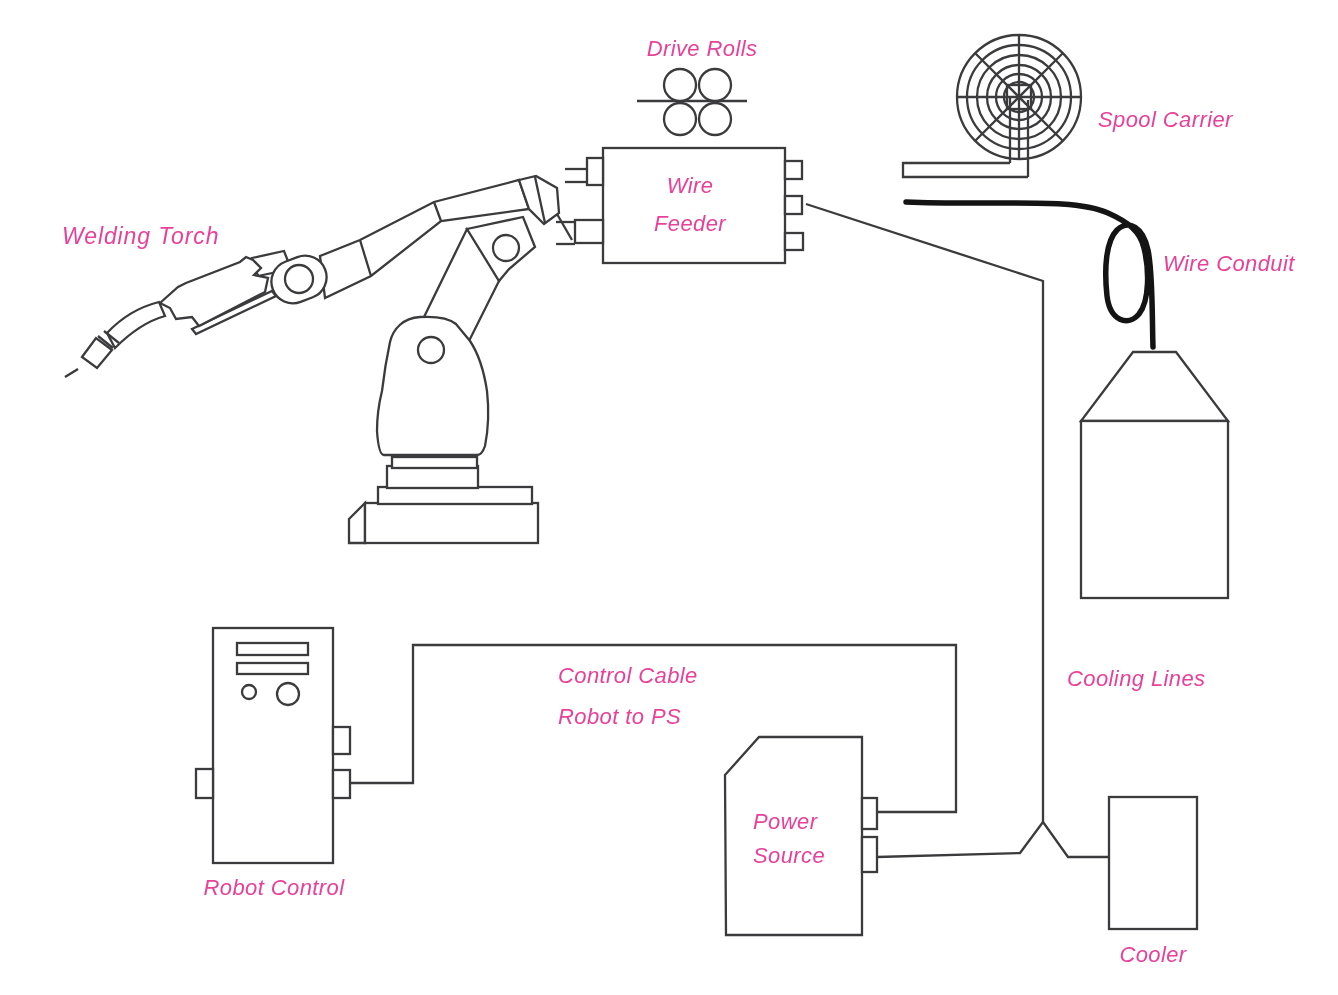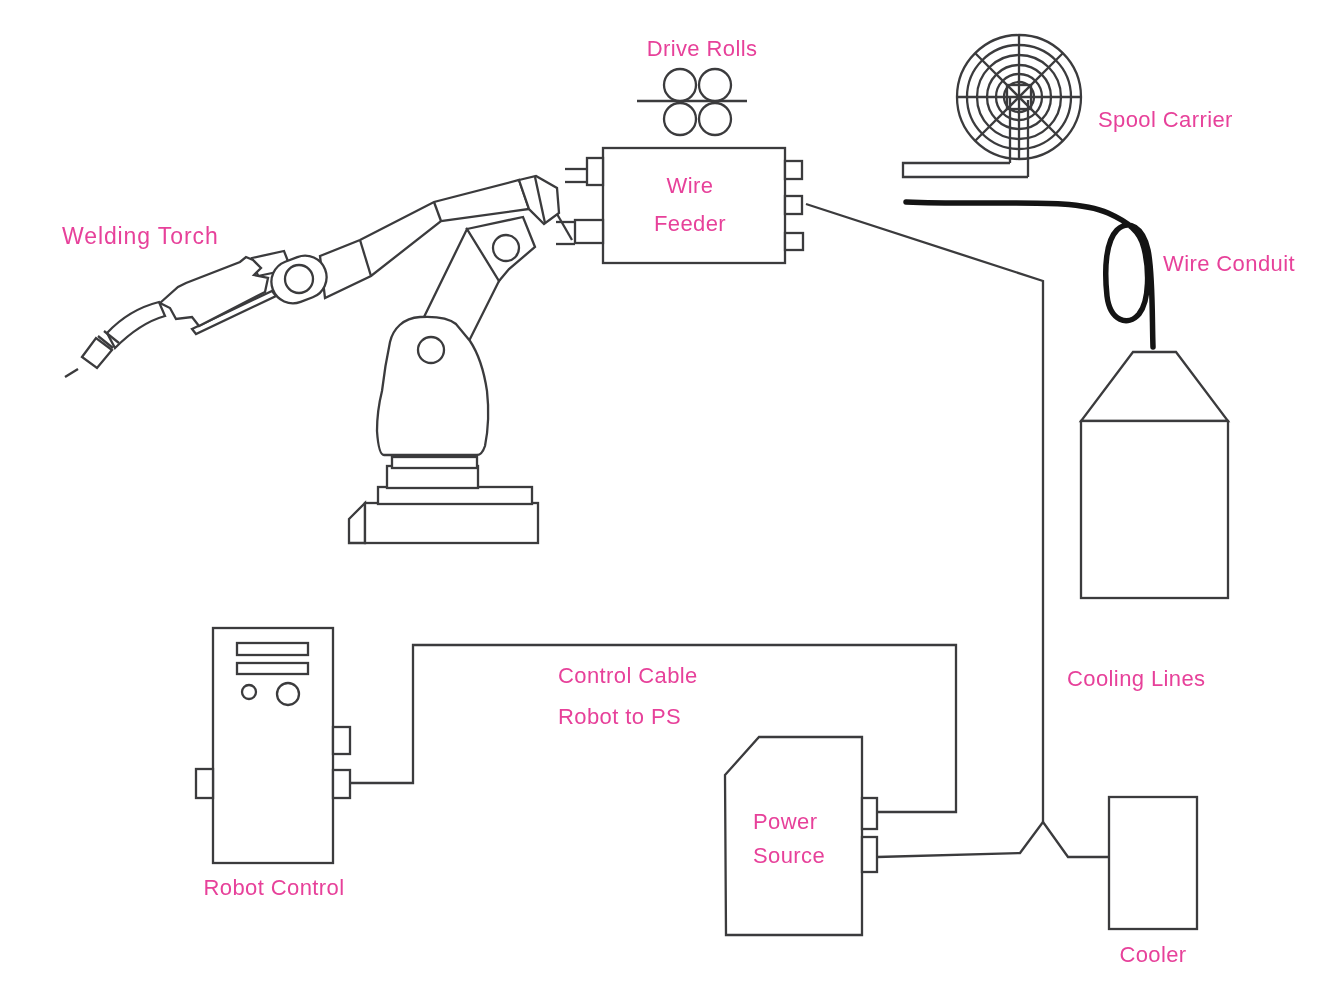--- a/index.html
+++ b/index.html
@@ -3,21 +3,21 @@
 <meta charset="utf-8">
 <style>
   :root{
     --label-pink:#e7419a;
     --line-dark:#3b3b3d;
     --conduit-black:#141414;
     --bg:#ffffff;
   }
   html,body{margin:0;padding:0;background:var(--bg);}
   .canvas{position:relative;width:1338px;height:995px;background:var(--bg);overflow:hidden;
-          font-family:"Liberation Sans",sans-serif;}
+          font-family:"Liberation Sans",sans-serif;font-style:italic;}
   svg{position:absolute;left:0;top:0;}
   .ln{stroke:var(--line-dark);stroke-width:2.3;fill:none;}
   .shape{stroke:var(--line-dark);stroke-width:2.3;fill:#ffffff;}
   .thick{stroke:var(--conduit-black);stroke-width:5.5;fill:none;stroke-linecap:round;}
   text.lbl{fill:var(--label-pink);font-family:"Liberation Sans",sans-serif;
            font-size:22px;font-weight:500;letter-spacing:.4px;}
   text.lbl-big{font-size:23px;letter-spacing:.9px;}
 </style>
 </head>
 <body>

